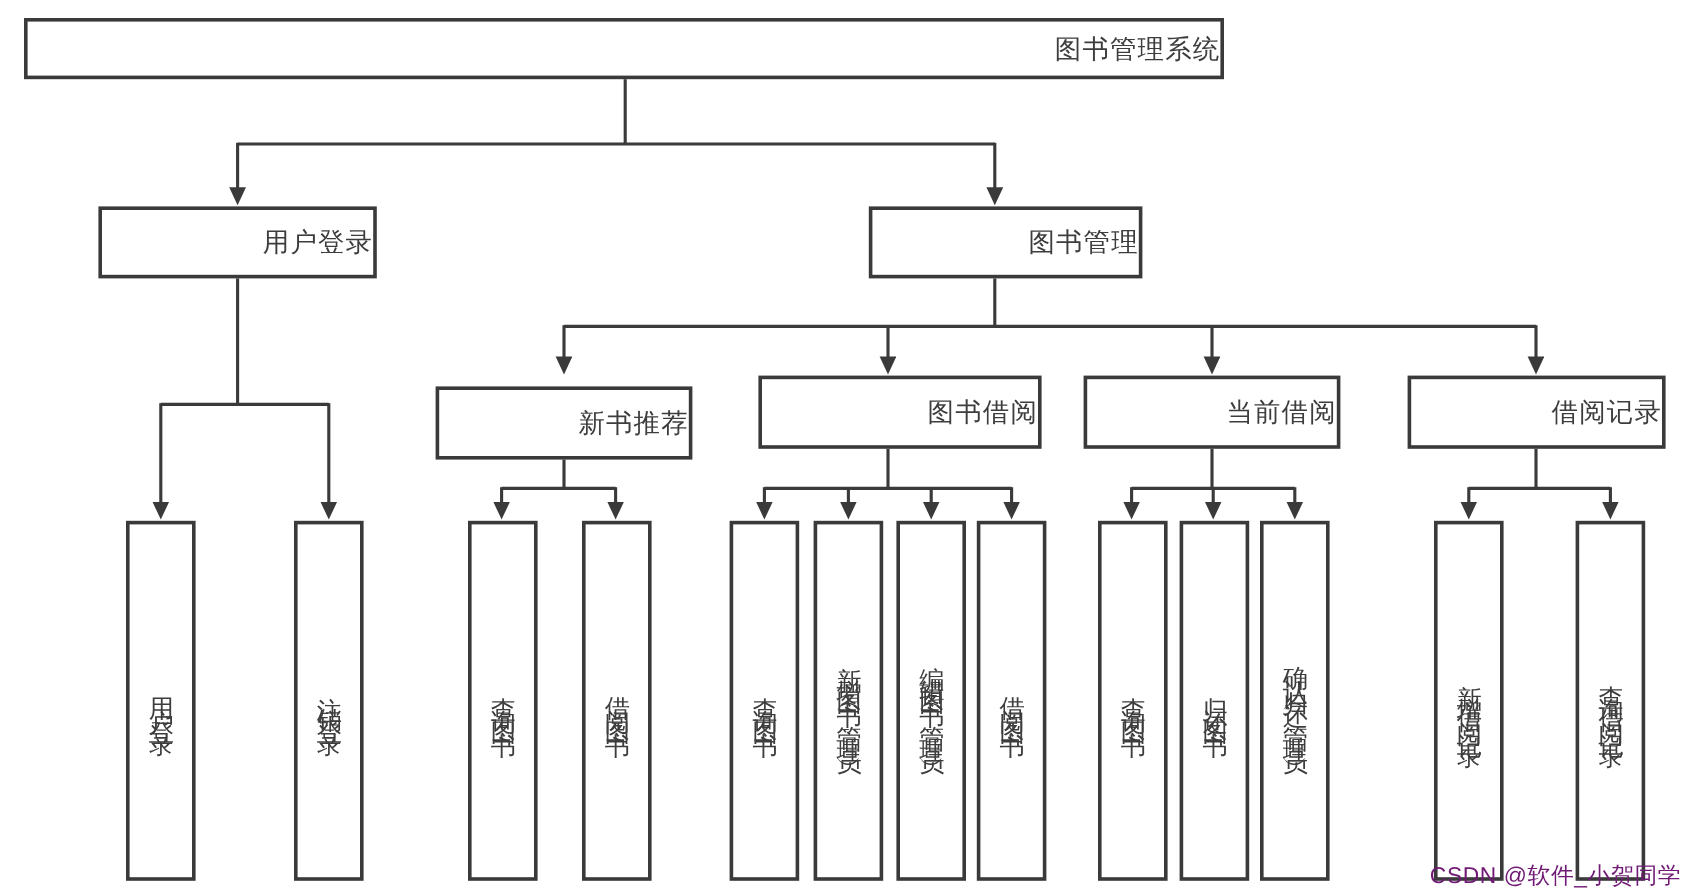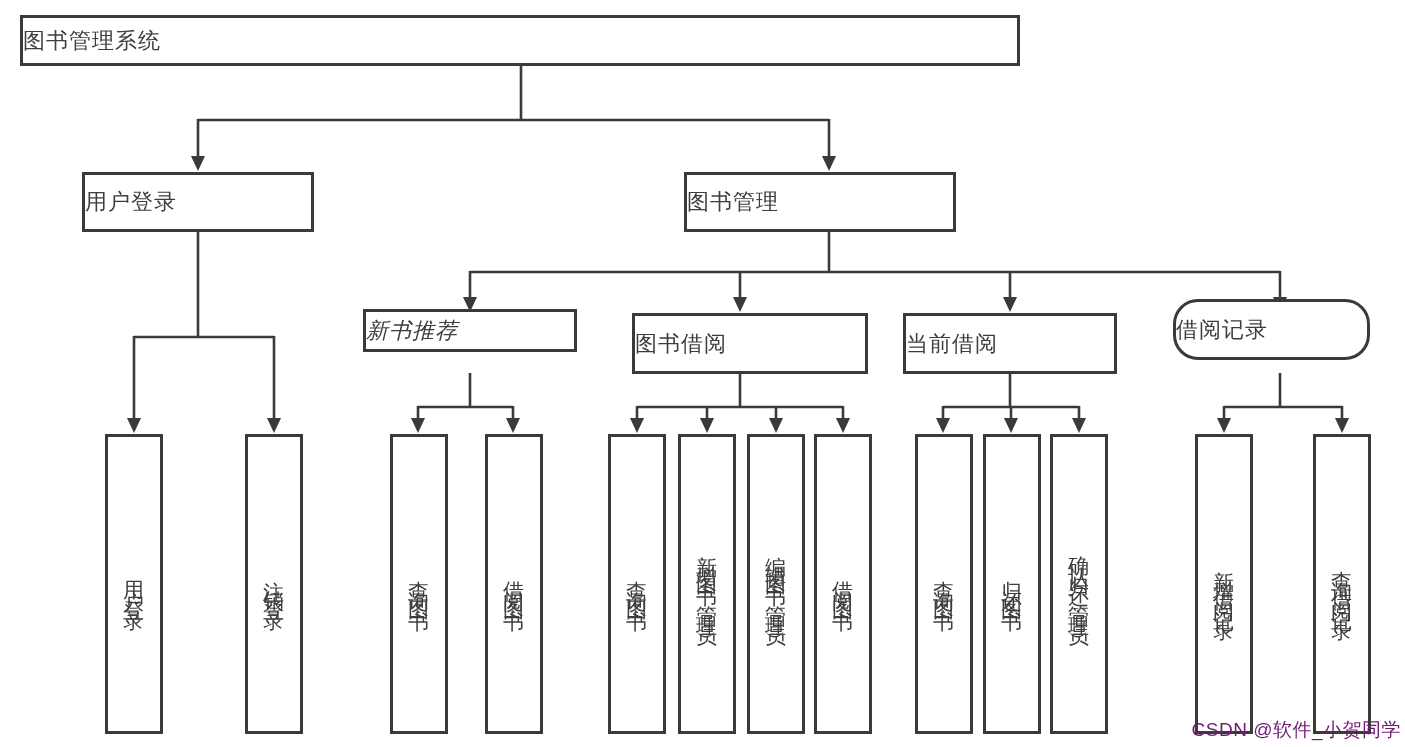--- a/index.html
+++ b/index.html
@@ -22,21 +22,21 @@
     width: 1405px;
     height: 747px;
   }
   .box {
     position: absolute;
     box-sizing: border-box;
     background: #ffffff;
     border: 3px solid #3a3a3a;
     display: flex;
     align-items: center;
-    justify-content: flex-start;
+    justify-content: flex-end;
     color: #3d3d3d;
     font-size: 22px;
     letter-spacing: 1px;
     white-space: nowrap;
     z-index: 2;
   }
   .vbox {
     position: absolute;
     box-sizing: border-box;
     background: #ffffff;
@@ -121,34 +121,34 @@
     </g>
   </svg>
 
   <div class="box" style="left:20px; top:15px; width:1000px; height:51px;">
     <span>图书管理系统</span>
   </div>
 
   <div class="box" style="left:82px; top:172px; width:232px; height:60px;">
     <span>用户登录</span>
   </div>
-  <div class="box" style="left:684px; top:172px; width:272px; height:60px;">
+  <div class="box" style="left:724px; top:172px; width:228px; height:60px;">
     <span>图书管理</span>
   </div>
 
-  <div class="box" style="left:363px; top:309px; width:214px; height:43px;font-style:italic;">
+  <div class="box" style="left:363px; top:322px; width:214px; height:61px;">
     <span>新书推荐</span>
   </div>
   <div class="box" style="left:632px; top:313px; width:236px; height:61px;">
     <span>图书借阅</span>
   </div>
   <div class="box" style="left:903px; top:313px; width:214px; height:61px;">
     <span>当前借阅</span>
   </div>
-  <div class="box" style="left:1173px; top:299px; width:197px; height:61px;border-radius:25px;">
+  <div class="box" style="left:1173px; top:313px; width:215px; height:61px;">
     <span>借阅记录</span>
   </div>
 
   <div class="vbox" style="left:105px; top:434px; width:58px; height:300px;">
     <span class="vtext">用户登录</span>
   </div>
   <div class="vbox" style="left:245px; top:434px; width:58px; height:300px;">
     <span class="vtext">注销登录</span>
   </div>
 

